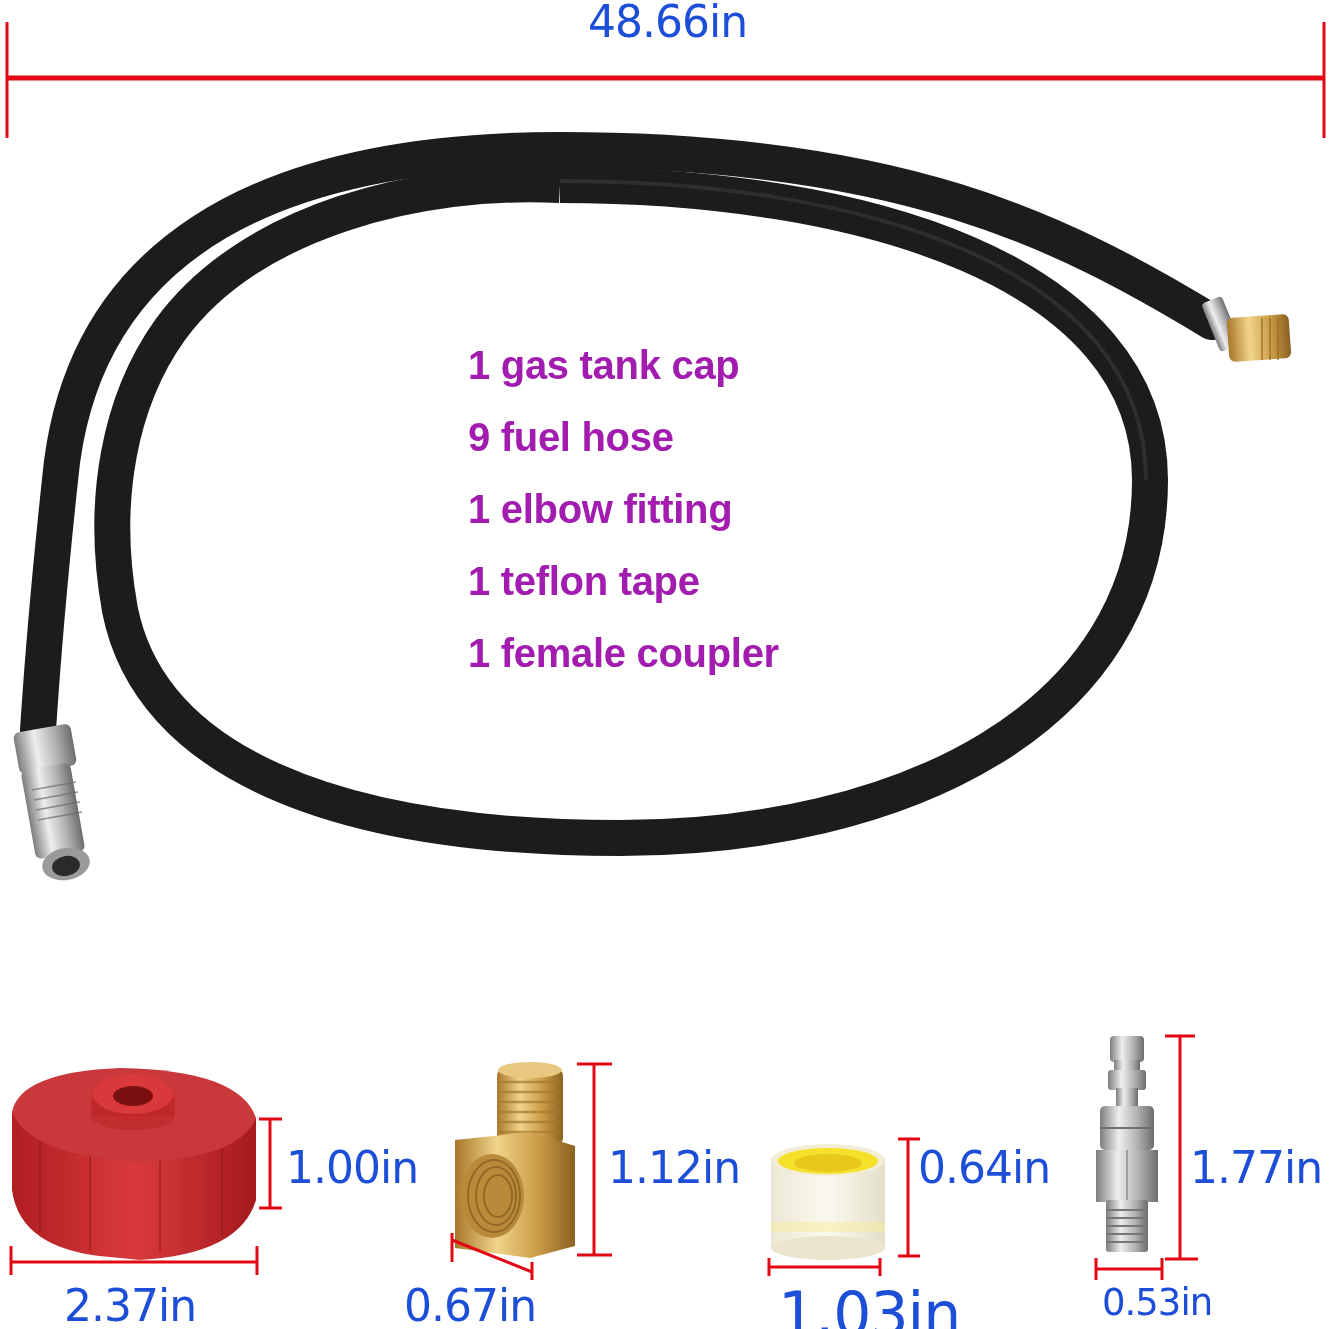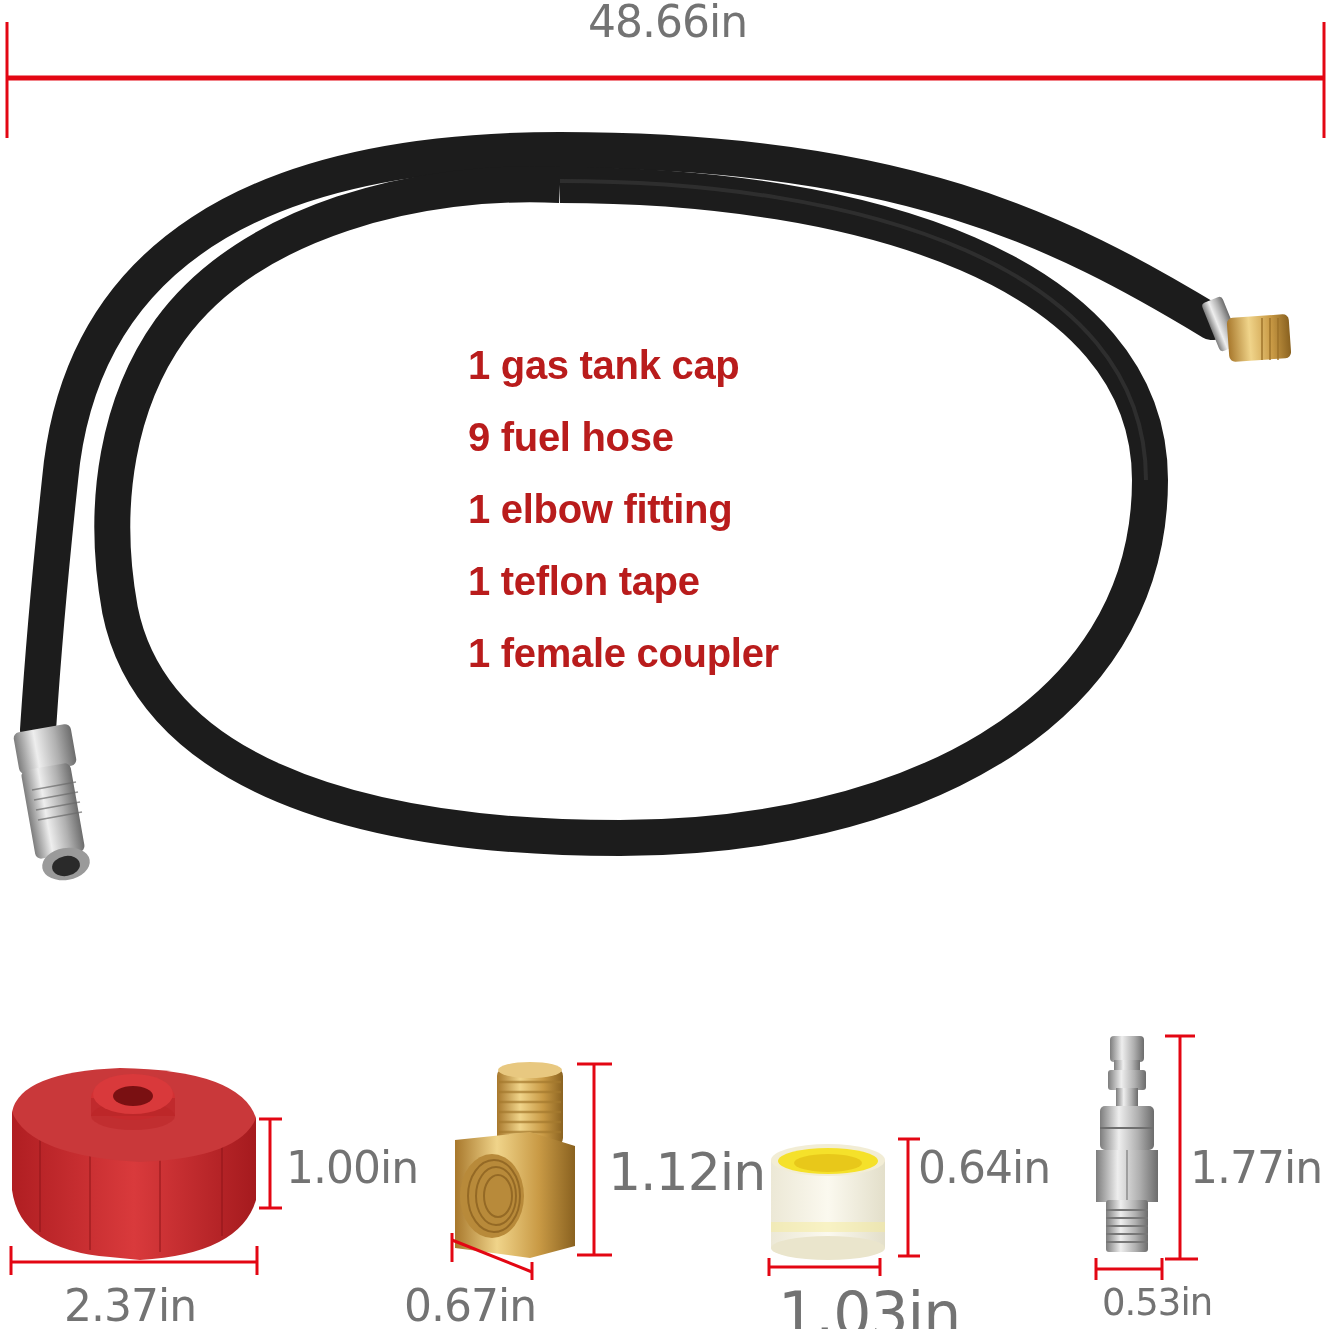--- a/index.html
+++ b/index.html
@@ -1,20 +1,20 @@
 <!DOCTYPE html>
 <html><head>
 <meta charset="utf-8">
 <style>
   html,body{margin:0;padding:0;background:#ffffff;}
   body{width:1332px;height:1329px;position:relative;overflow:hidden;font-family:"Liberation Sans",sans-serif;}
   .abs{position:absolute;}
-  .dim{color:#737373;font-family:"DejaVu Sans",sans-serif;font-weight:normal;letter-spacing:-1px;line-height:1;white-space:nowrap;}
+  .dim{color:#1d4ed8;font-family:"DejaVu Sans",sans-serif;font-weight:normal;letter-spacing:-1px;line-height:1;white-space:nowrap;}
   .contents{left:468px;top:342px;}
-  .contents .item{font-family:"Liberation Sans",sans-serif;font-weight:bold;font-size:40px;color:#b91c1c;height:72px;line-height:46px;letter-spacing:-0.3px;white-space:nowrap;}
+  .contents .item{font-family:"Liberation Sans",sans-serif;font-weight:bold;font-size:40px;color:#a21caf;height:72px;line-height:46px;letter-spacing:-0.3px;white-space:nowrap;}
   svg{position:absolute;left:0;top:0;}
 </style>
 </head>
 <body>
 
 <svg width="1332" height="1329" viewBox="0 0 1332 1329">
   <defs>
     <linearGradient id="brassG" x1="0" x2="1" y1="0" y2="0">
       <stop offset="0" stop-color="#a8782c"></stop>
       <stop offset="0.35" stop-color="#f0d48a"></stop>
@@ -185,20 +185,20 @@
   <div class="item">1 gas tank cap</div>
   <div class="item">9 fuel hose</div>
   <div class="item">1 elbow fitting</div>
   <div class="item">1 teflon tape</div>
   <div class="item">1 female coupler</div>
 </div>
 
 <div class="abs dim" style="left:286px;top:1146px;font-size:44px;text-align:right;">1.00in</div>
 <div class="abs dim" style="left:64px;top:1284px;font-size:44px;">2.37in</div>
 
-<div class="abs dim" style="left:608px;top:1146px;font-size:52px;">1.12in</div>
+<div class="abs dim" style="left:608px;top:1146px;font-size:44px;">1.12in</div>
 <div class="abs dim" style="left:404px;top:1284px;font-size:44px;">0.67in</div>
 
 <div class="abs dim" style="left:918px;top:1146px;font-size:44px;text-align:center;">0.64in</div>
 <div class="abs dim" style="left:767px;top:1284px;font-size:60px;margin-left:11px;">1.03in</div>
 
 <div class="abs dim" style="left:1190px;top:1146px;font-size:44px;text-align:center;">1.77in</div>
 <div class="abs dim" style="left:1102px;top:1284px;font-size:37px;text-align:right;">0.53in</div>
 
 </body></html>

